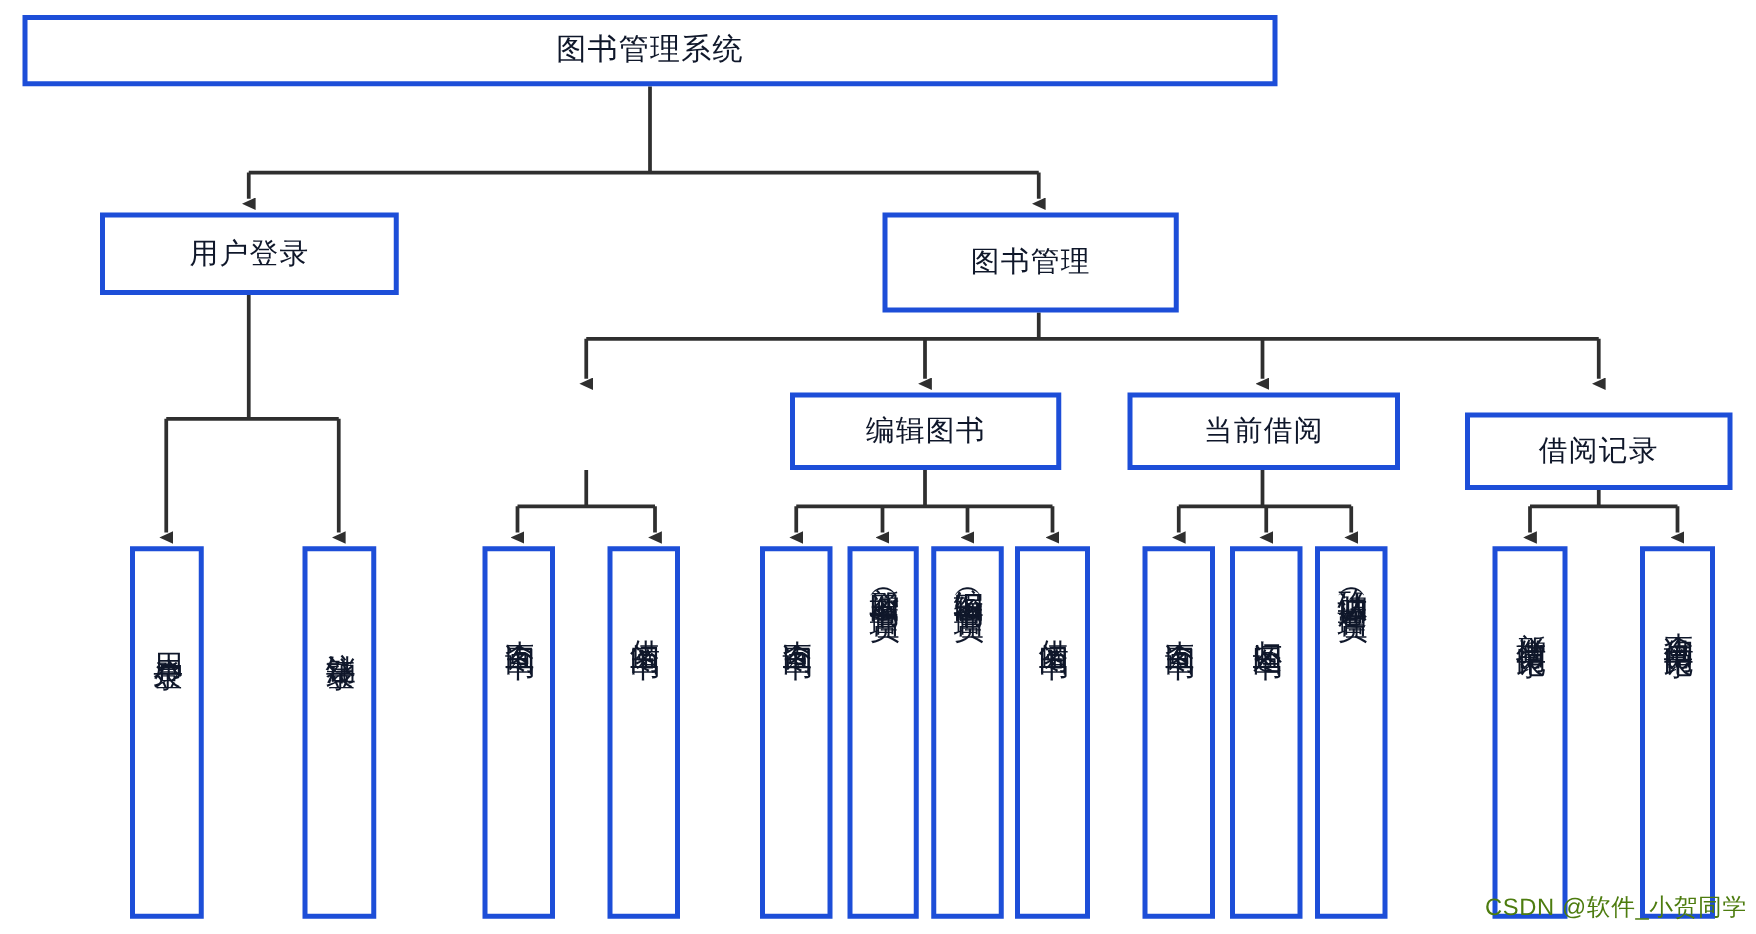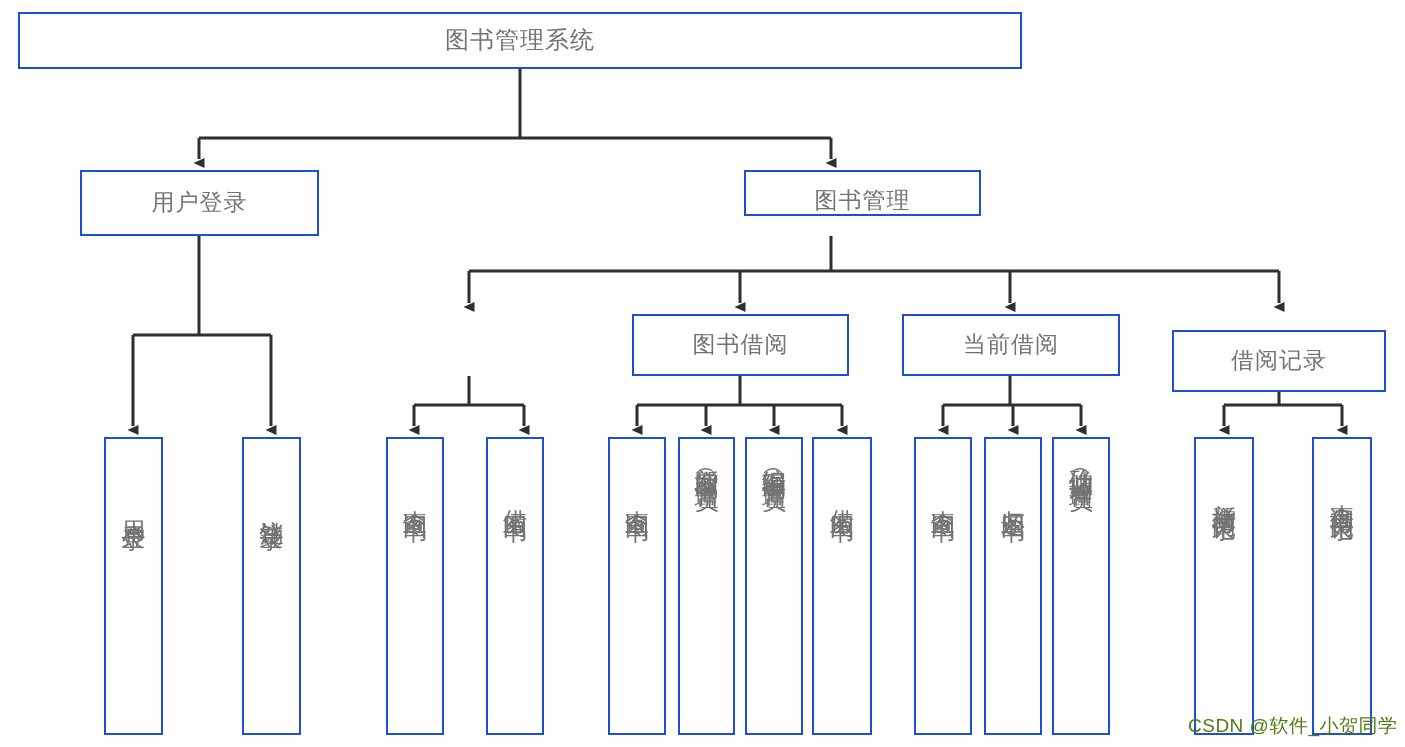--- a/index.html
+++ b/index.html
@@ -23,25 +23,25 @@
     left: 0;
     top: 0;
     width: 1405px;
     height: 747px;
     pointer-events: none;
   }
   .node {
     position: absolute;
     box-sizing: border-box;
     background: #ffffff;
-    border: 2px solid #1d4ed8;
+    border: 4px solid #1d4ed8;
     display: flex;
     align-items: center;
     justify-content: center;
-    color: #737373;
+    color: #0f172a;
     z-index: 2;
   }
   .node .label {
     display: block;
     text-align: center;
     line-height: 1.18;
     white-space: nowrap;
   }
   
   .node.h .label {
@@ -146,26 +146,26 @@
     </g>
   </svg>
 
   <div class="node root h" style="left:18px; top:12px; width:1004px; height:57px;">
     <span class="label">图书管理系统</span>
   </div>
 
   <div class="node h" style="left:80px; top:170px; width:239px; height:66px;">
     <span class="label">用户登录</span>
   </div>
-  <div class="node h" style="left:744px; top:170px; width:237px; height:46px;align-items:flex-end;">
+  <div class="node h" style="left:706px; top:170px; width:237px; height:80px;">
     <span class="label">图书管理</span>
   </div>
 
   <div class="node h" style="left:632px; top:314px; width:217px; height:62px;">
-    <span class="label">图书借阅</span>
+    <span class="label">编辑图书</span>
   </div>
   <div class="node h" style="left:902px; top:314px; width:218px; height:62px;">
     <span class="label">当前借阅</span>
   </div>
   <div class="node h" style="left:1172px; top:314px; width:214px; height:62px;margin-top:16px;">
     <span class="label">借阅记录</span>
   </div>
 
   <div class="node v mid" style="left:104px; top:437px; width:59px; height:298px;">
     <span class="label">用户登录</span>

